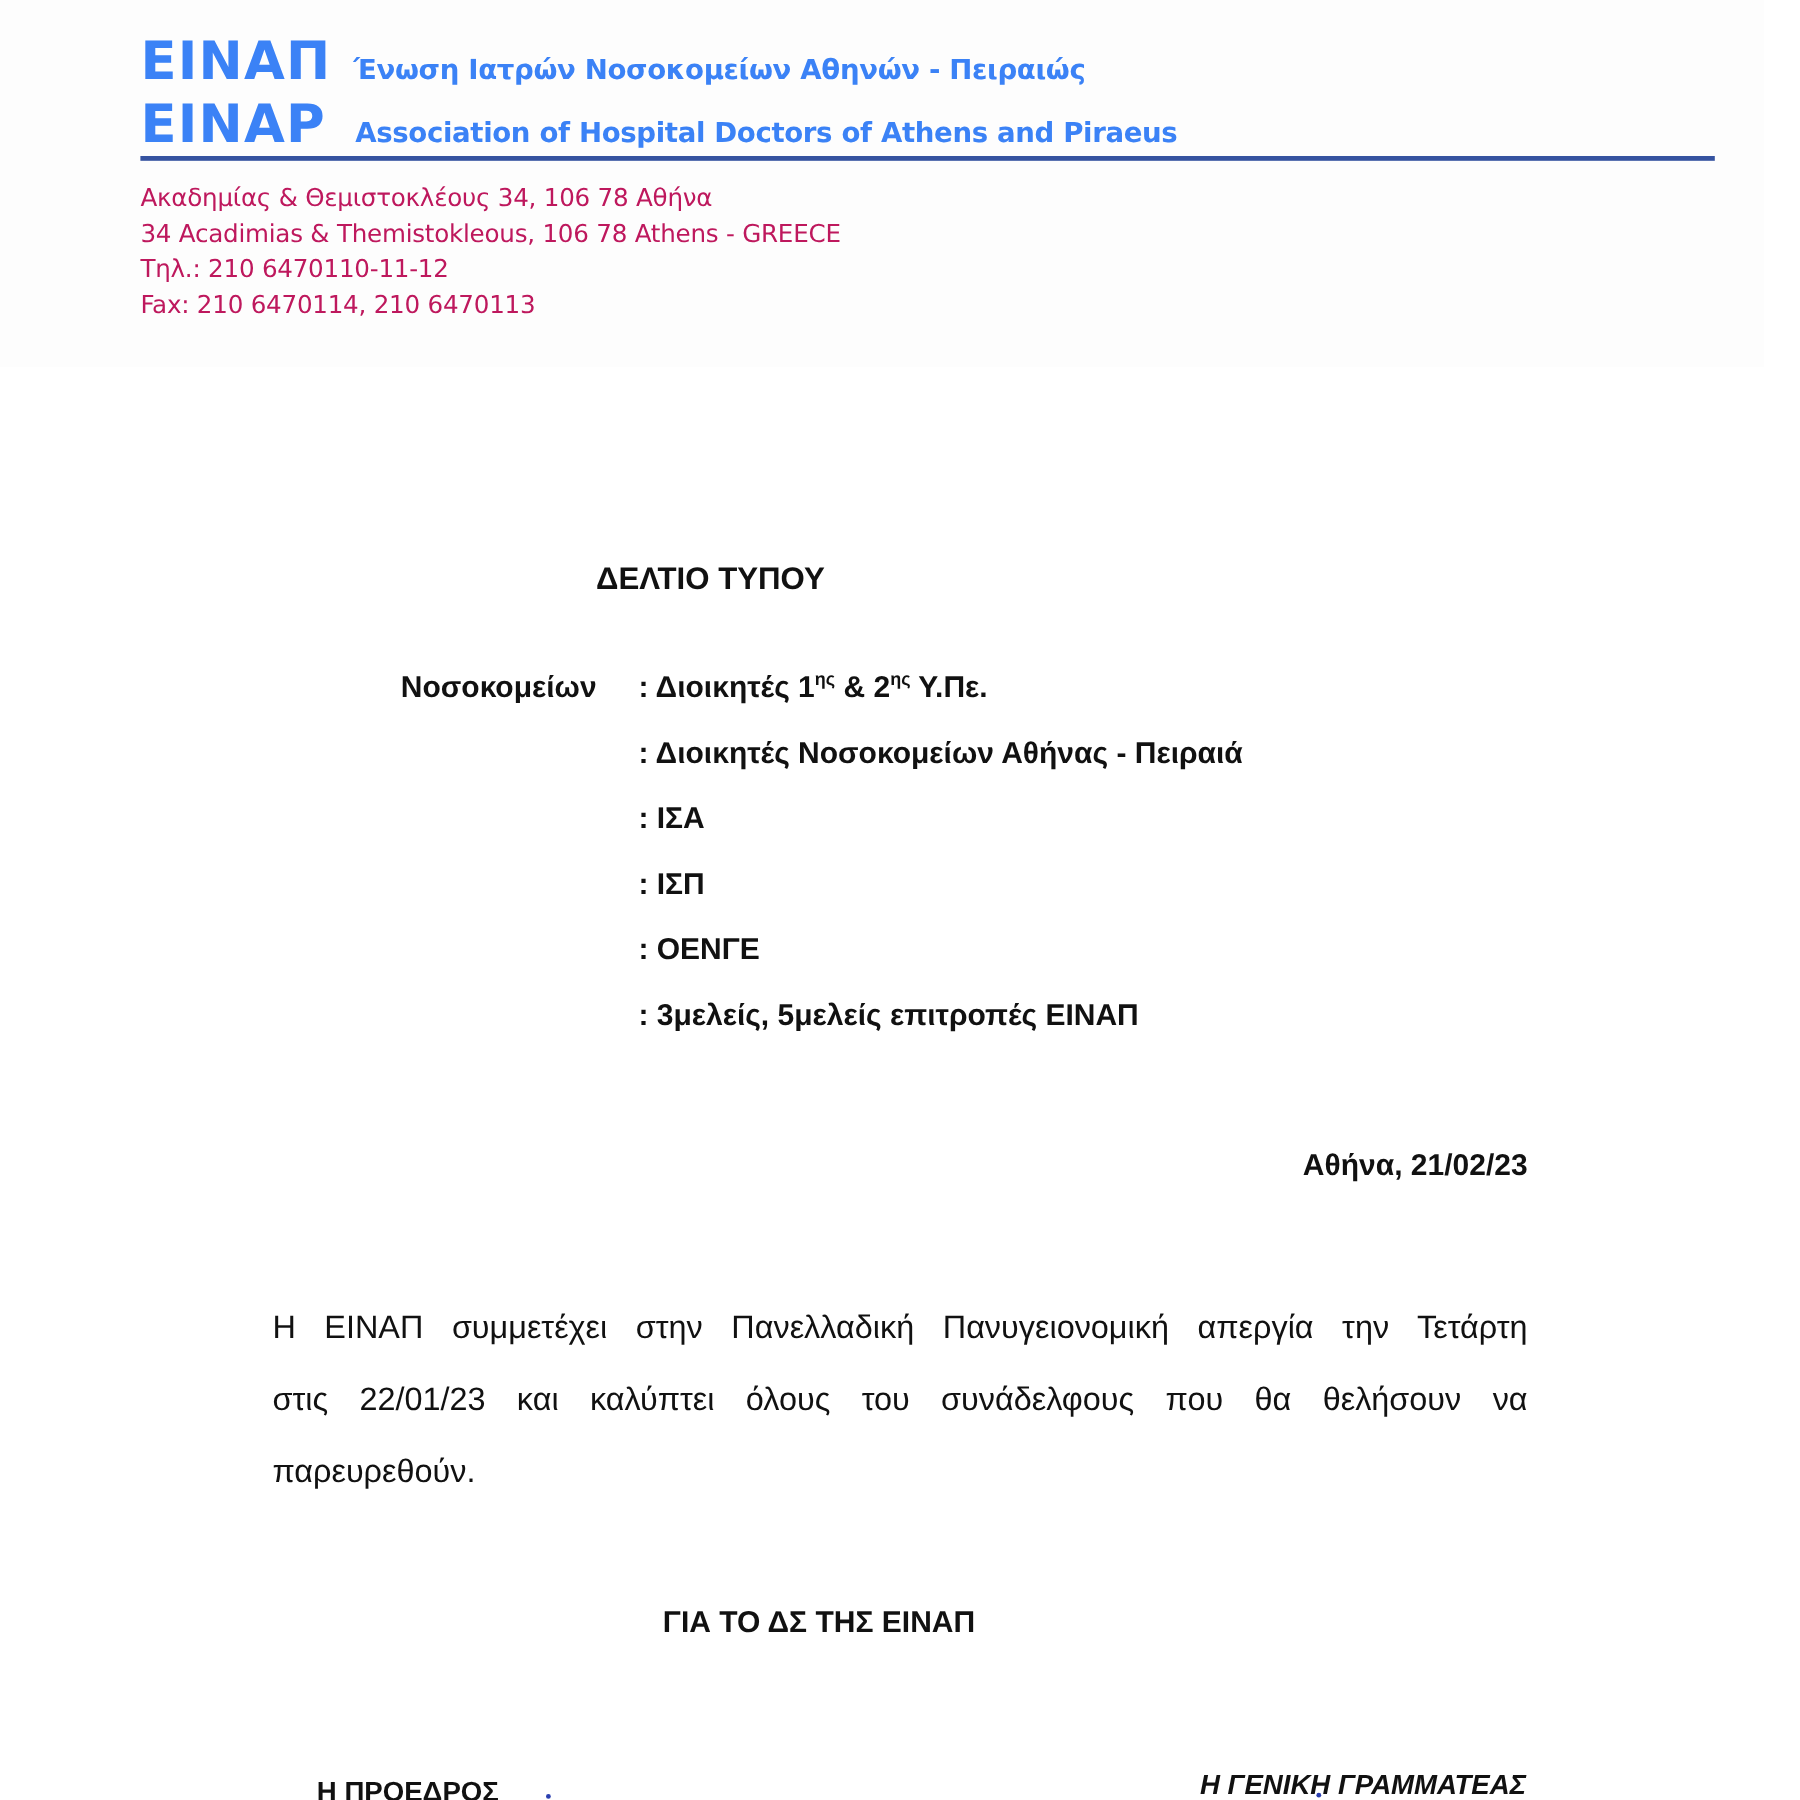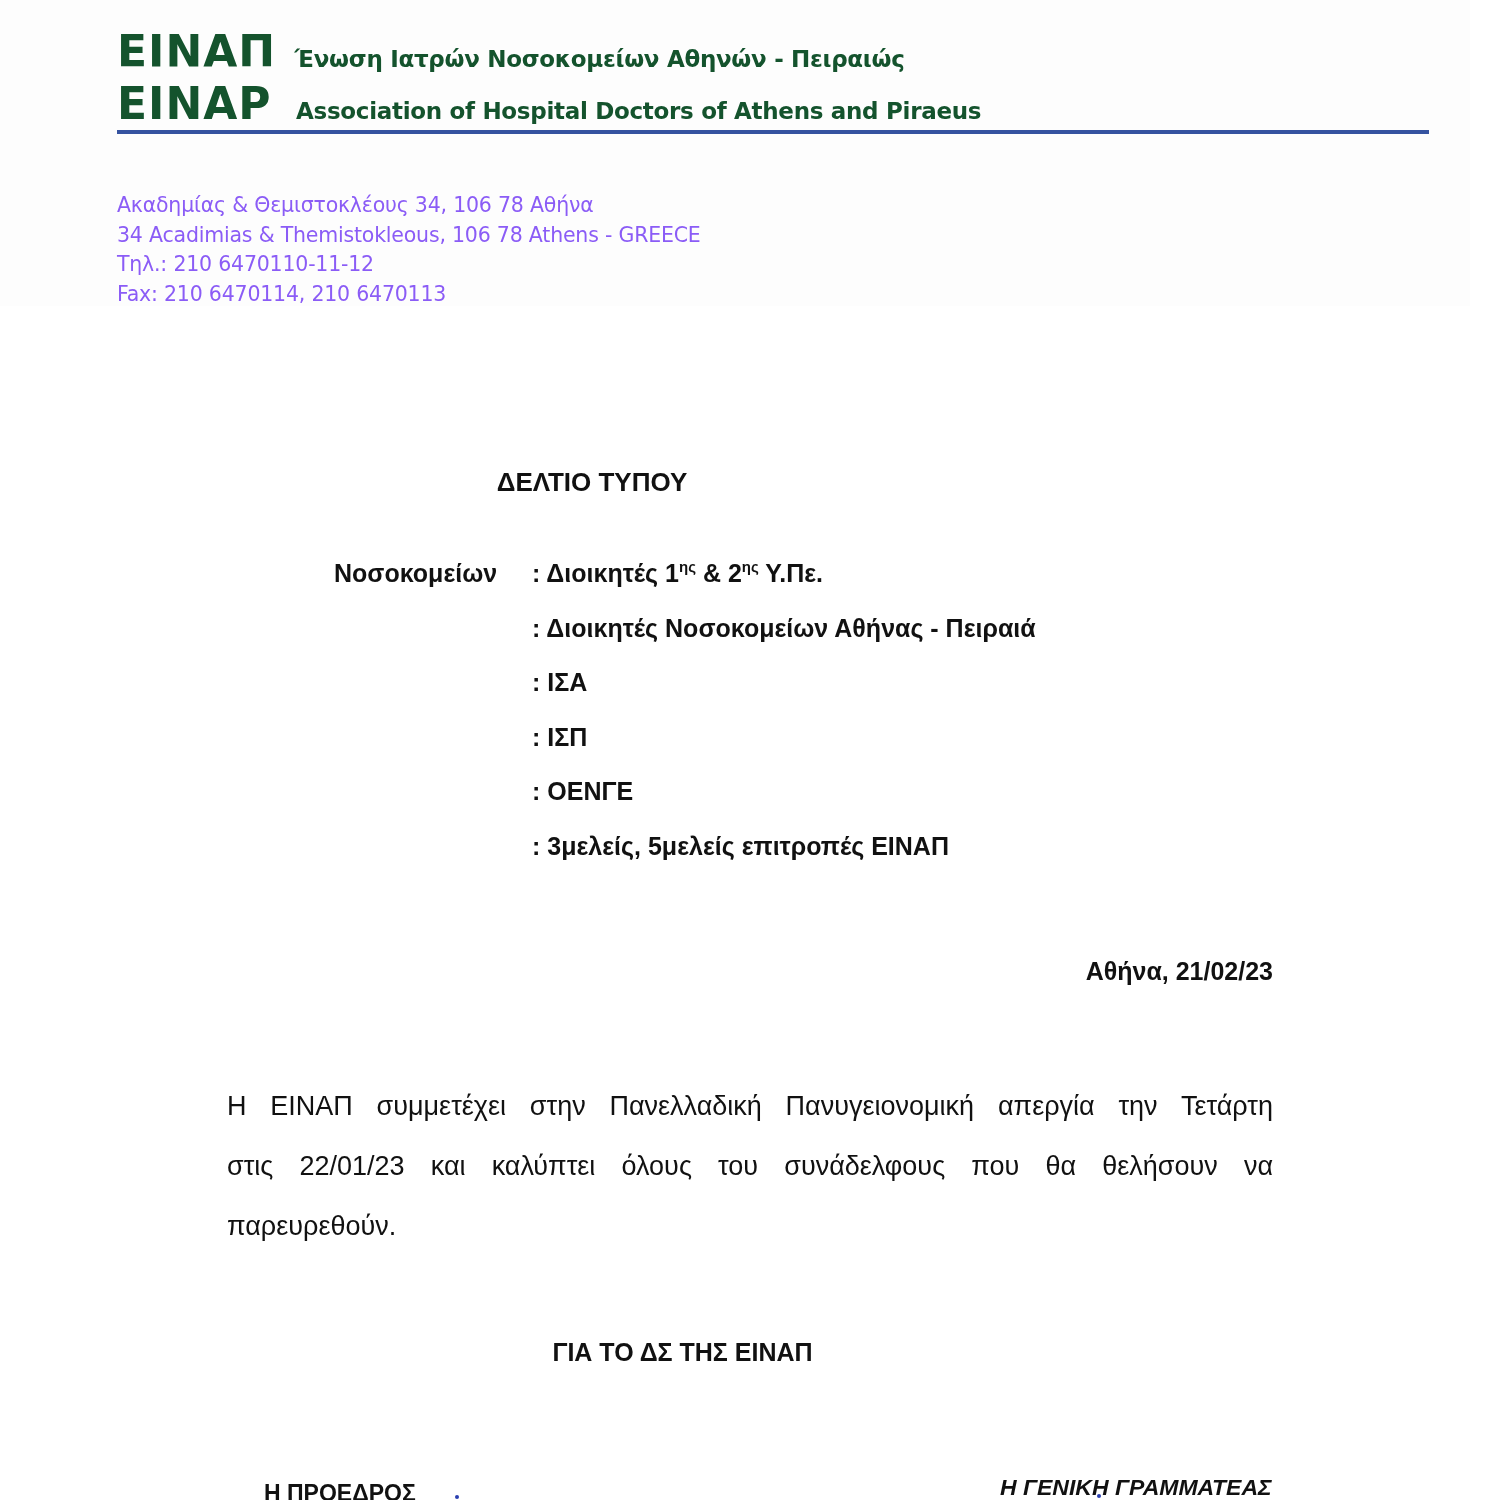--- a/index.html
+++ b/index.html
@@ -20,21 +20,21 @@
       left: 0;
       top: 0;
       width: 1470px;
       height: 306px;
       background: #fdfdfd;
     }
     .lh-row {
       position: absolute;
       left: 117px;
       white-space: nowrap;
-      color: #14532d;
+      color: #3b82f6;
     }
     .lh-logo {
       font-family: "DejaVu Sans", sans-serif;
       font-weight: bold;
       font-size: 44px;
       letter-spacing: 1px;
       display: inline-block;
       vertical-align: baseline;
     }
     .lh-name {
@@ -53,26 +53,25 @@
       left: 117px;
       top: 130px;
       width: 1312px;
       height: 4px;
       background: #3553a0;
     }
     .lh-contact {
       position: absolute;
       left: 117px;
       top: 151px;
-      color: #8b5cf6;
+      color: #be185d;
       font-family: "DejaVu Sans", sans-serif;
       font-size: 20.5px;
       line-height: 29.7px;
       letter-spacing: -0.2px;
-      margin-top: 40px;
     }
     .lh-contact div { white-space: nowrap; }
 
     .doc-title {
       position: absolute;
       left: 0;
       width: 1184px;
       top: 467px;
       text-align: center;
       font-weight: bold;

